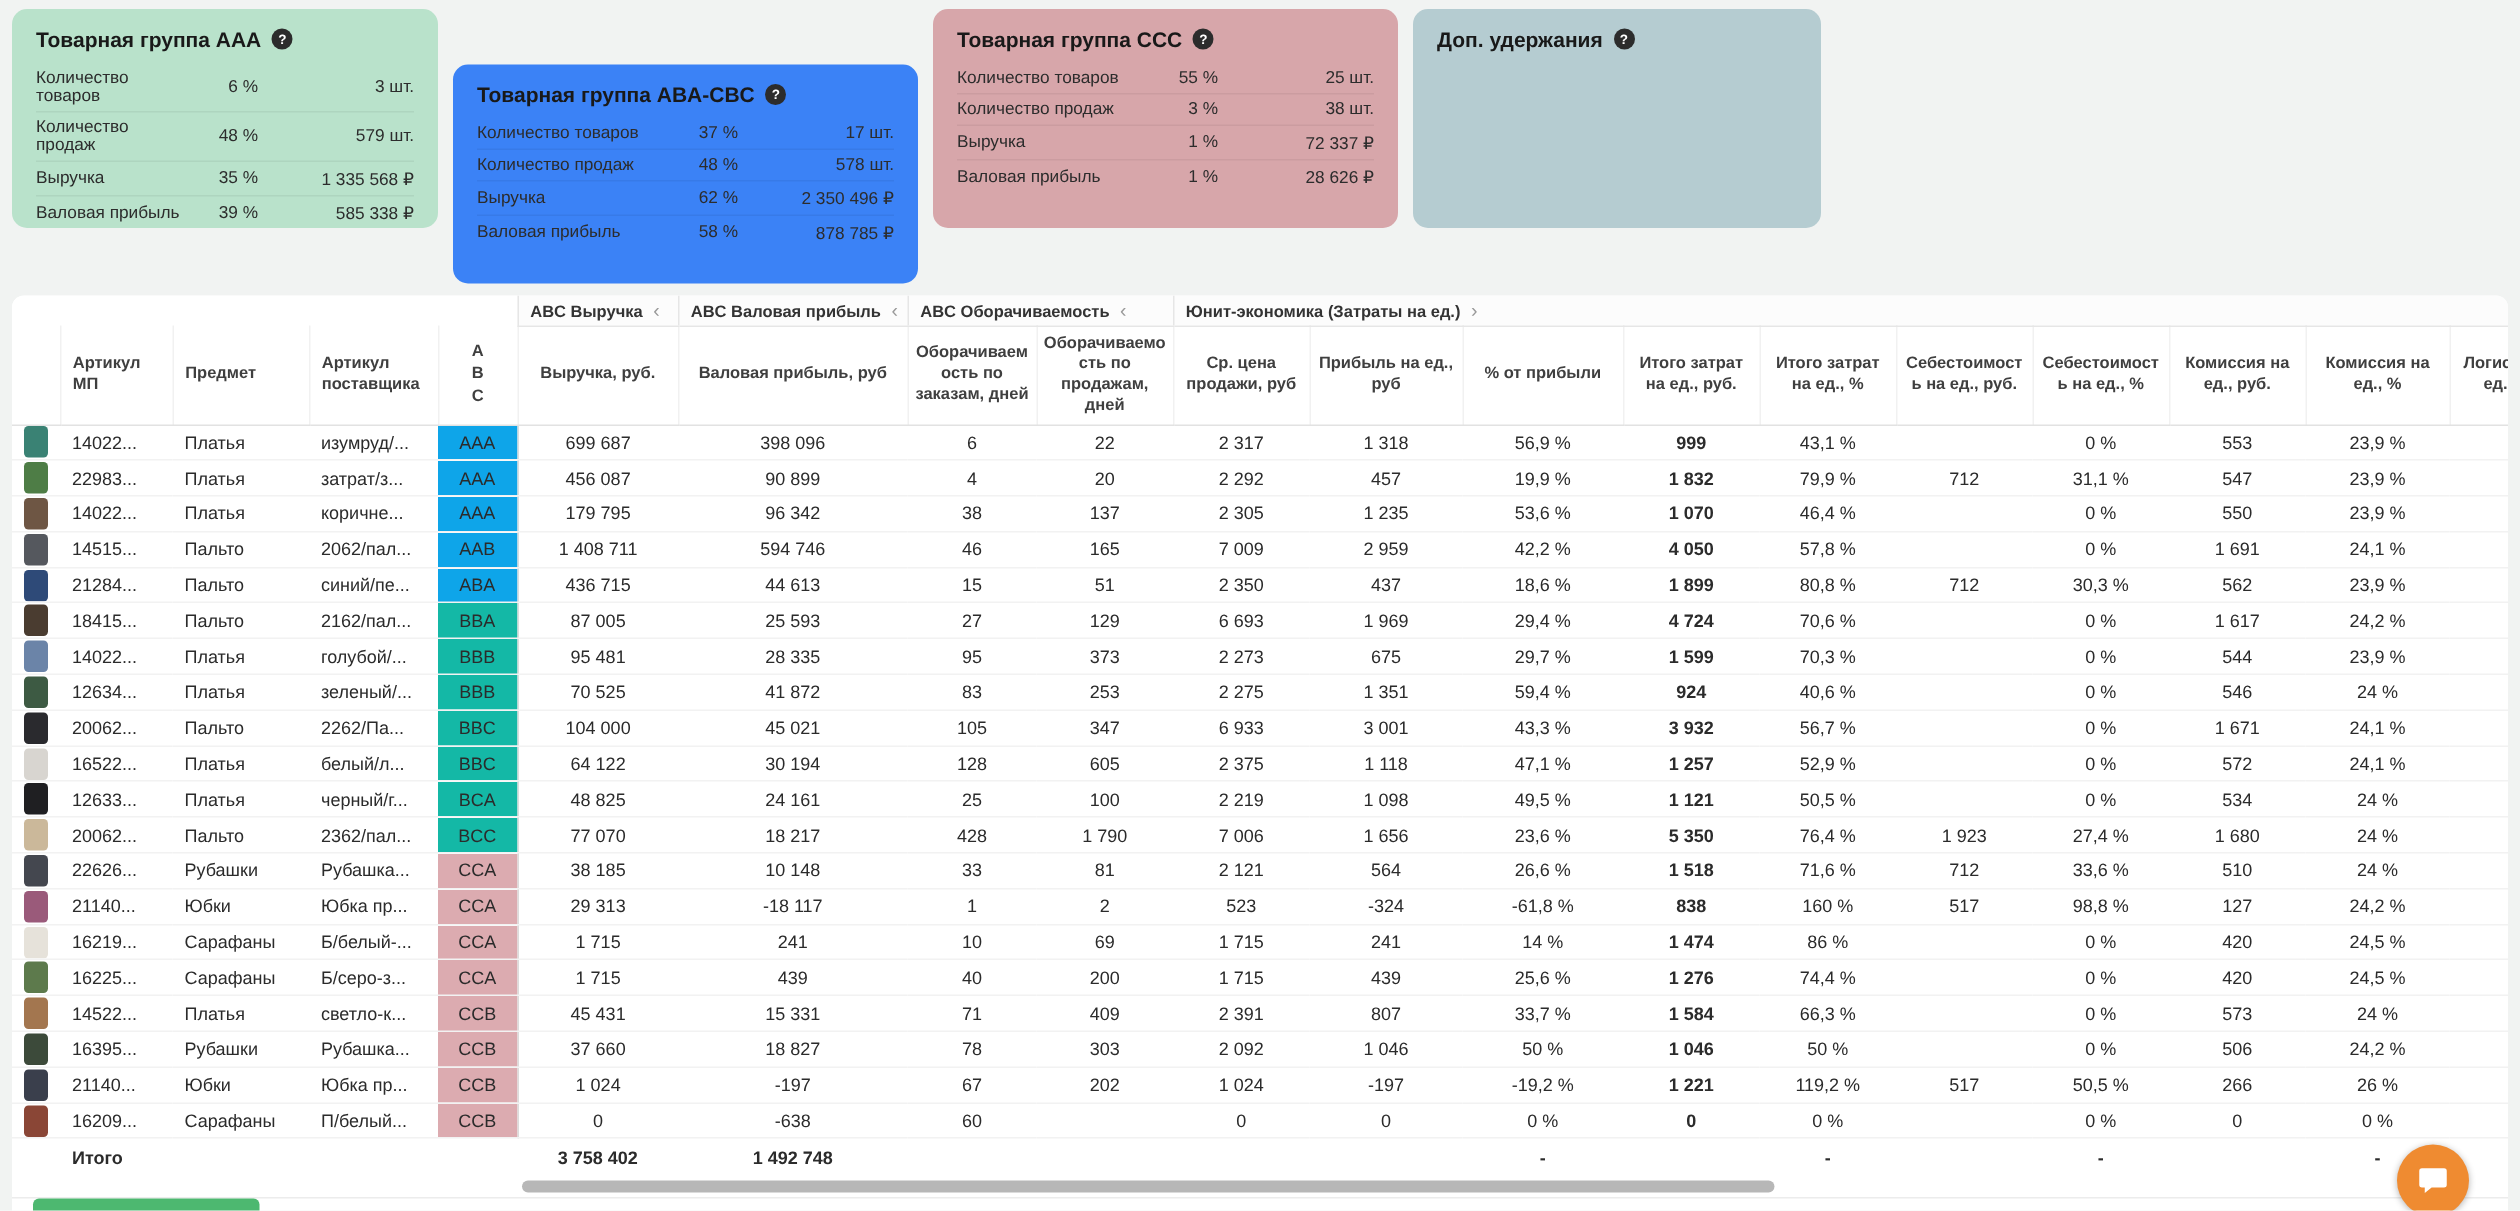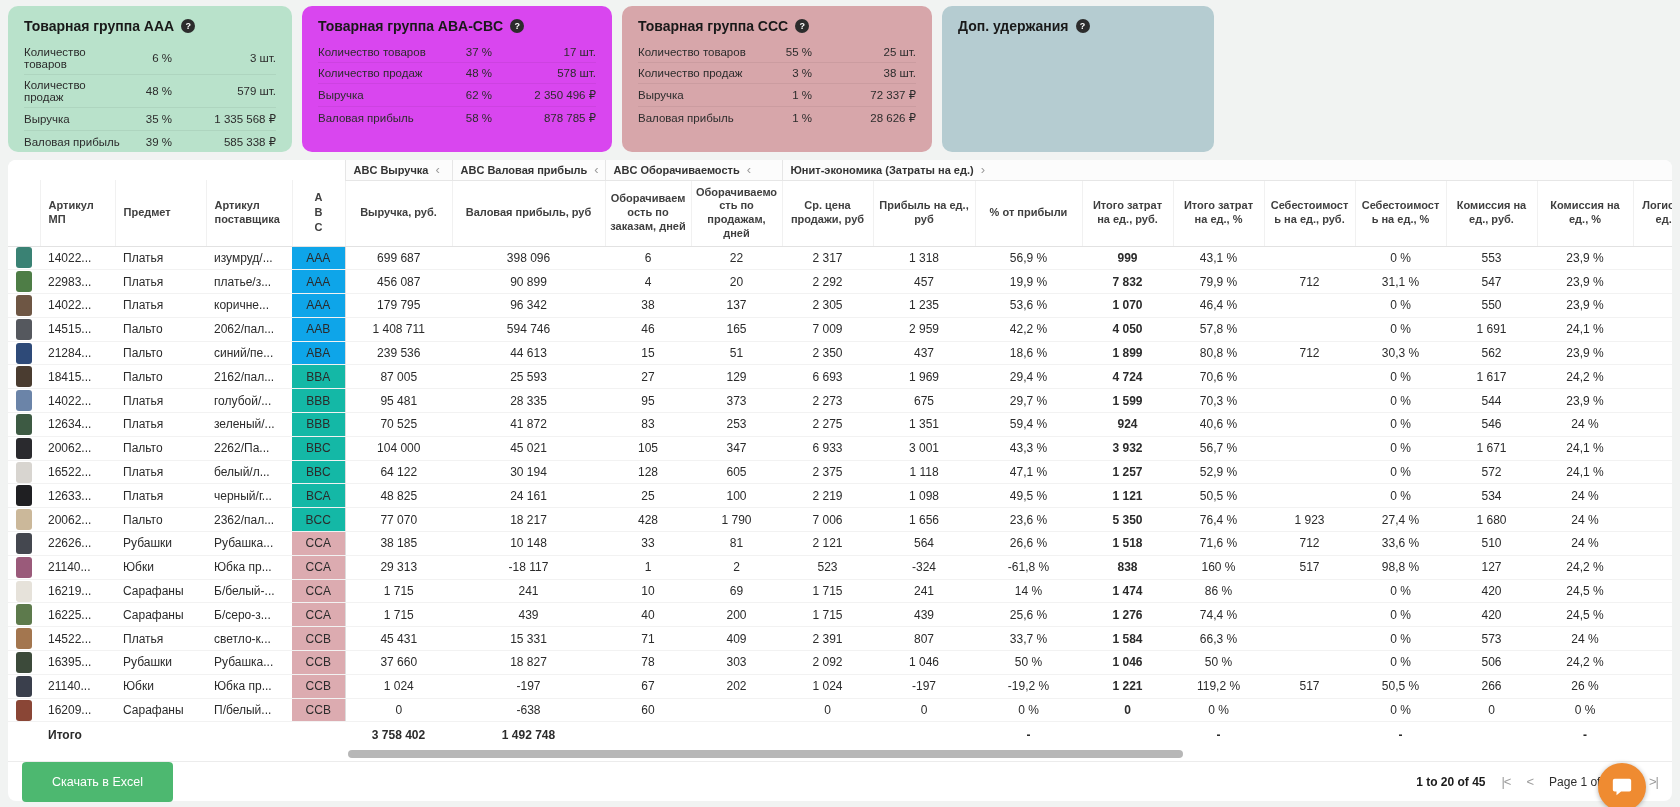--- a/index.html
+++ b/index.html
@@ -105,21 +105,21 @@
             <span class="cr-pct">35 %</span>
             <span class="cr-val">1 335 568 ₽</span>
           </div>
           <div class="card-row">
             <span class="cr-label">Валовая прибыль</span>
             <span class="cr-pct">39 %</span>
             <span class="cr-val">585 338 ₽</span>
           </div>
         </div>
       </div>
-      <div class="card" style="background: #d946ef;">
+      <div class="card" style="background: #3b82f6; margin-top: 37px;">
         <div class="card-head">
           <div class="card-title">Товарная группа ABA-CBC</div>
           <span class="qmark">?</span>
         </div>
         <div class="card-body">
           <div class="card-row">
             <span class="cr-label">Количество товаров</span>
             <span class="cr-pct">37 %</span>
             <span class="cr-val">17 шт.</span>
           </div>
@@ -255,30 +255,30 @@
               <td class="c-num">553</td>
               <td class="c-num">23,9 %</td>
               <td class="c-num"></td>
             </tr>
             <tr class="row">
               <td class="c-thumb">
                 <div class="thumb" style="background: rgb(78, 125, 70);"></div>
               </td>
               <td class="c-left">22983...</td>
               <td class="c-left">Платья</td>
-              <td class="c-left">платье/з...</td>
+              <td class="c-left">затрат/з...</td>
               <td class="c-abc g-A">AAA</td>
               <td class="c-num">456 087</td>
               <td class="c-num">90 899</td>
               <td class="c-num">4</td>
               <td class="c-num">20</td>
               <td class="c-num">2 292</td>
               <td class="c-num">457</td>
               <td class="c-num">19,9 %</td>
-              <td class="c-num c-bold">7 832</td>
+              <td class="c-num c-bold">1 832</td>
               <td class="c-num">79,9 %</td>
               <td class="c-num">712</td>
               <td class="c-num">31,1 %</td>
               <td class="c-num">547</td>
               <td class="c-num">23,9 %</td>
               <td class="c-num"></td>
             </tr>
             <tr class="row">
               <td class="c-thumb">
                 <div class="thumb" style="background: rgb(110, 86, 68);"></div>
@@ -326,21 +326,21 @@
               <td class="c-num"></td>
             </tr>
             <tr class="row">
               <td class="c-thumb">
                 <div class="thumb" style="background: rgb(46, 74, 120);"></div>
               </td>
               <td class="c-left">21284...</td>
               <td class="c-left">Пальто</td>
               <td class="c-left">синий/пе...</td>
               <td class="c-abc g-A">ABA</td>
-              <td class="c-num">239 536</td>
+              <td class="c-num">436 715</td>
               <td class="c-num">44 613</td>
               <td class="c-num">15</td>
               <td class="c-num">51</td>
               <td class="c-num">2 350</td>
               <td class="c-num">437</td>
               <td class="c-num">18,6 %</td>
               <td class="c-num c-bold">1 899</td>
               <td class="c-num">80,8 %</td>
               <td class="c-num">712</td>
               <td class="c-num">30,3 %</td>

